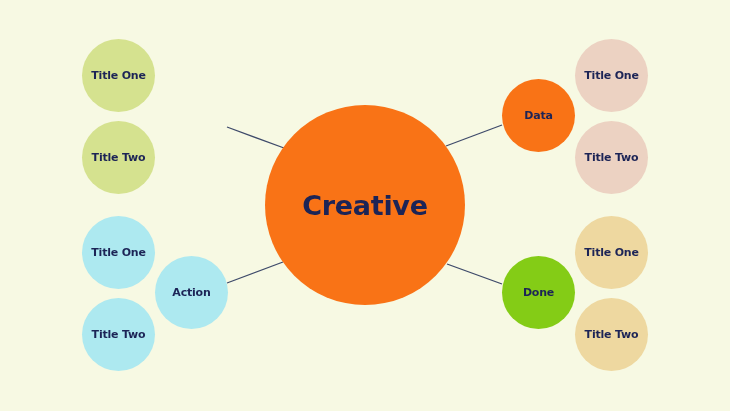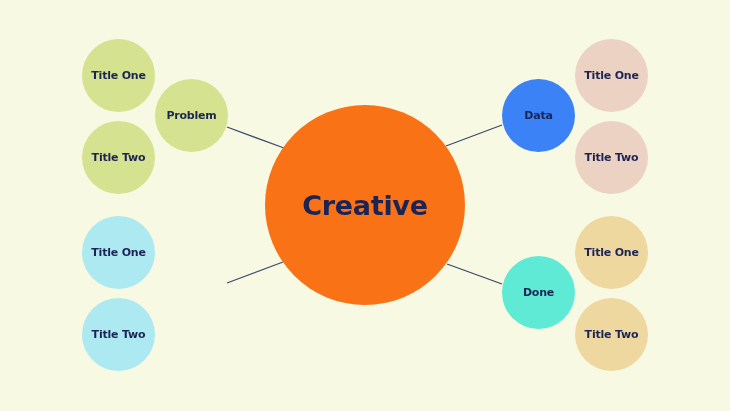--- a/index.html
+++ b/index.html
@@ -41,42 +41,42 @@
       <span>Creative</span>
     </div>
   </div>
 
   <div class="node small" style="left:82px; top:39px; background:#d5e28f;">
     <span>Title One</span>
   </div>
   <div class="node small" style="left:82px; top:121px; background:#d5e28f;">
     <span>Title Two</span>
   </div>
-  <div class="node small" style="left:155px; top:79px; background:#d5e28f;">
-    <span>Problem</span>
-  </div>
 
   <div class="node small" style="left:82px; top:216px; background:#ade9f0;">
     <span>Title One</span>
   </div>
   <div class="node small" style="left:82px; top:298px; background:#ade9f0;">
     <span>Title Two</span>
   </div>
+  <div class="node small" style="left:155px; top:256px; background:#ade9f0;">
+    <span>Action</span>
+  </div>
 
-  <div class="node small" style="left:502px; top:79px; background:#3b82f6;">
+  <div class="node small" style="left:502px; top:79px; background:#f97316;">
     <span>Data</span>
   </div>
   <div class="node small" style="left:575px; top:39px; background:#ecd2c2;">
     <span>Title One</span>
   </div>
   <div class="node small" style="left:575px; top:121px; background:#ecd2c2;">
     <span>Title Two</span>
   </div>
 
-  <div class="node small" style="left:502px; top:256px; background:#5eead4;">
+  <div class="node small" style="left:502px; top:256px; background:#84cc16;">
     <span>Done</span>
   </div>
   <div class="node small" style="left:575px; top:216px; background:#eed8a0;">
     <span>Title One</span>
   </div>
   <div class="node small" style="left:575px; top:298px; background:#eed8a0;">
     <span>Title Two</span>
   </div>
 
 </div>

